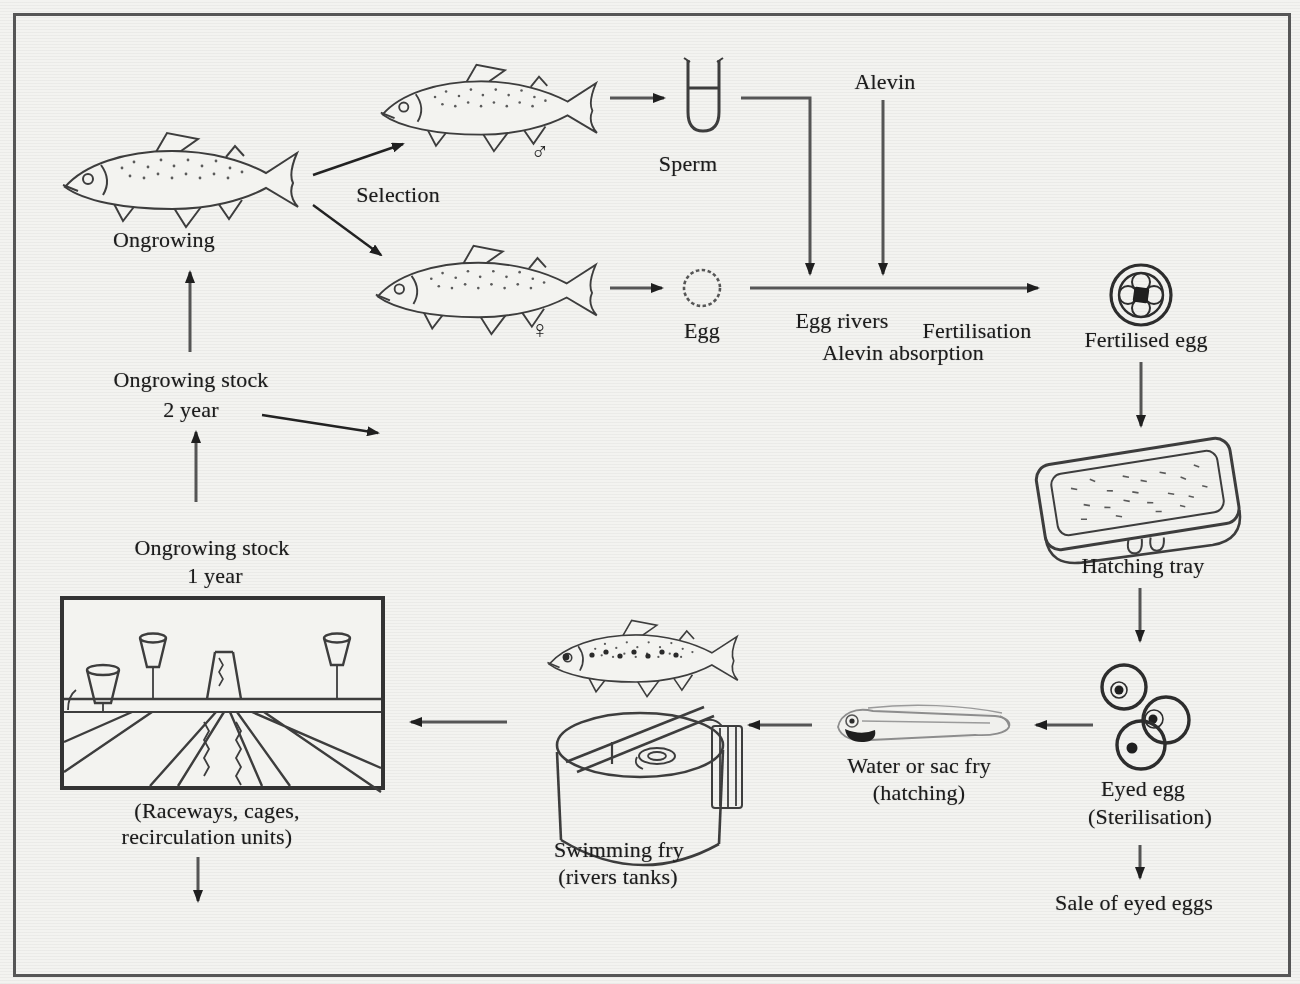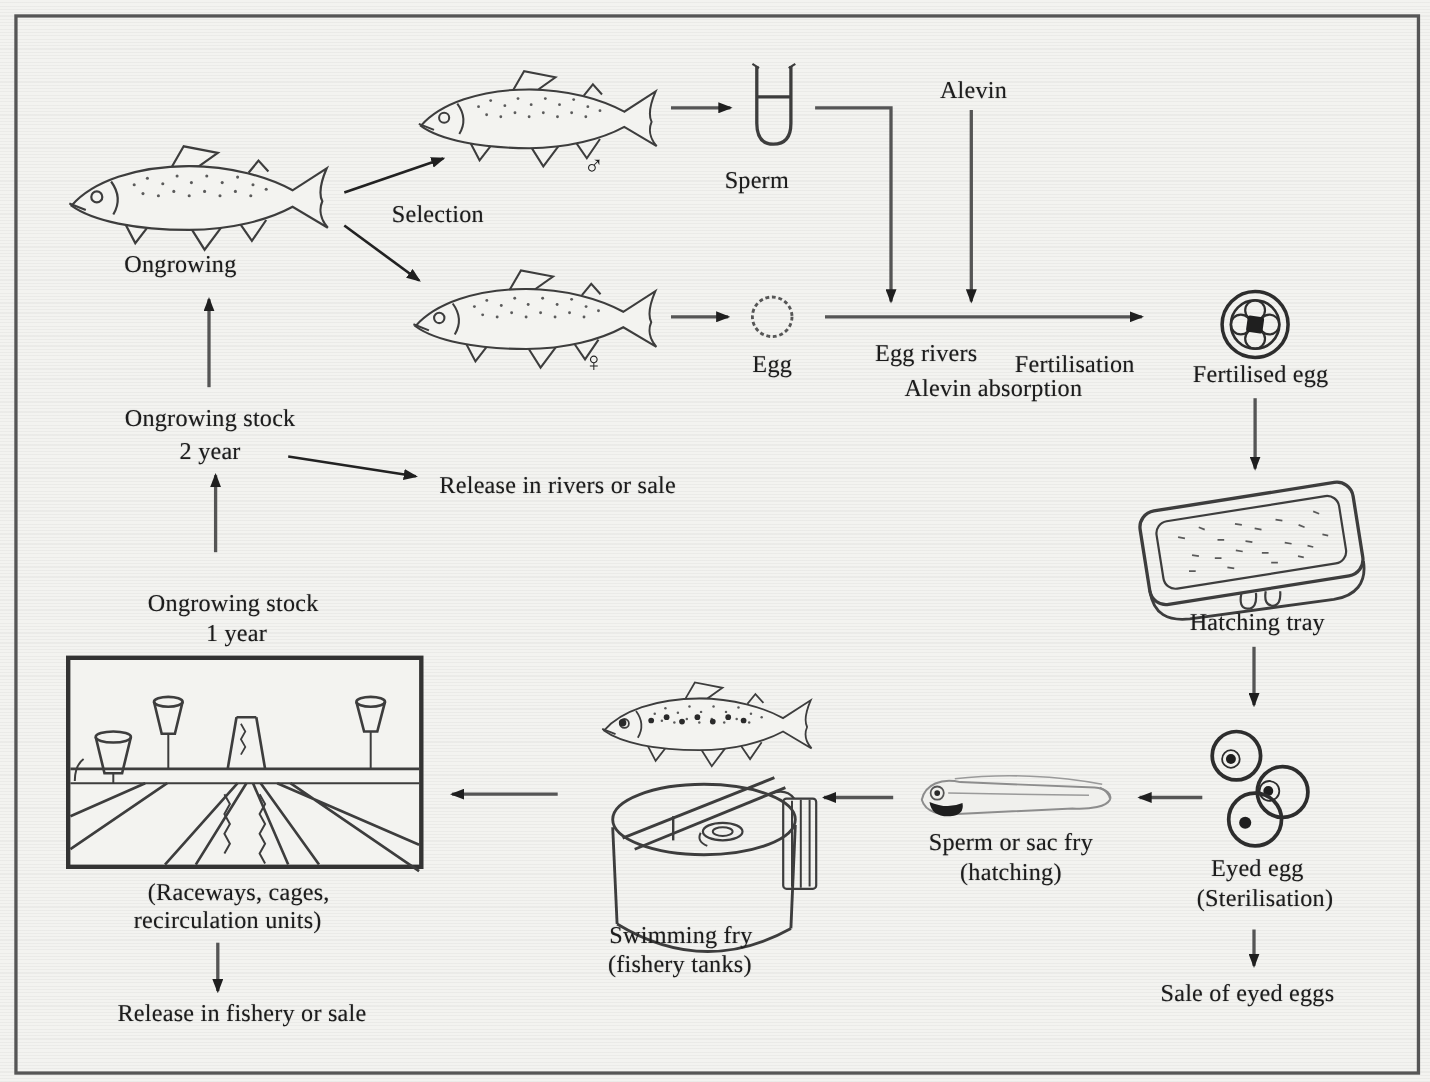--- a/index.html
+++ b/index.html
@@ -223,27 +223,25 @@
   <div class="lbl" style="left:885px;top:82px">Alevin</div>
   <div class="lbl" style="left:702px;top:331px">Egg</div>
   <div class="lbl" style="left:842px;top:321px">Egg rivers</div>
   <div class="lbl" style="left:977px;top:331px">Fertilisation</div>
   <div class="lbl" style="left:903px;top:353px">Alevin absorption</div>
   <div class="lbl" style="left:1146px;top:340px">Fertilised egg</div>
   <div class="lbl" style="left:1143px;top:566px">Hatching tray</div>
   <div class="lbl" style="left:1143px;top:789px">Eyed egg</div>
   <div class="lbl" style="left:1150px;top:817px">(Sterilisation)</div>
   <div class="lbl" style="left:1134px;top:903px">Sale of eyed eggs</div>
-  <div class="lbl" style="left:919px;top:766px">Sperm or sac fry</div>
+  <div class="lbl" style="left:919px;top:766px">Water or sac fry</div>
   <div class="lbl" style="left:919px;top:793px">(hatching)</div>
   <div class="lbl" style="left:619px;top:850px">Swimming fry</div>
-  <div class="lbl" style="left:618px;top:877px">(fishery tanks)</div>
+  <div class="lbl" style="left:618px;top:877px">(rivers tanks)</div>
   <div class="lbl" style="left:217px;top:811px">(Raceways, cages,</div>
   <div class="lbl" style="left:207px;top:837px">recirculation units)</div>
-  <div class="lbl" style="left:220px;top:921px">Release in fishery or sale</div>
   <div class="lbl" style="left:212px;top:548px">Ongrowing stock</div>
   <div class="lbl" style="left:215px;top:576px">1 year</div>
   <div class="lbl" style="left:191px;top:380px">Ongrowing stock</div>
   <div class="lbl" style="left:191px;top:410px">2 year</div>
-  <div class="lbl" style="left:507px;top:441px">Release in rivers or sale</div>
 
   <div class="frame"></div>
 </div>
 
 </body></html>

